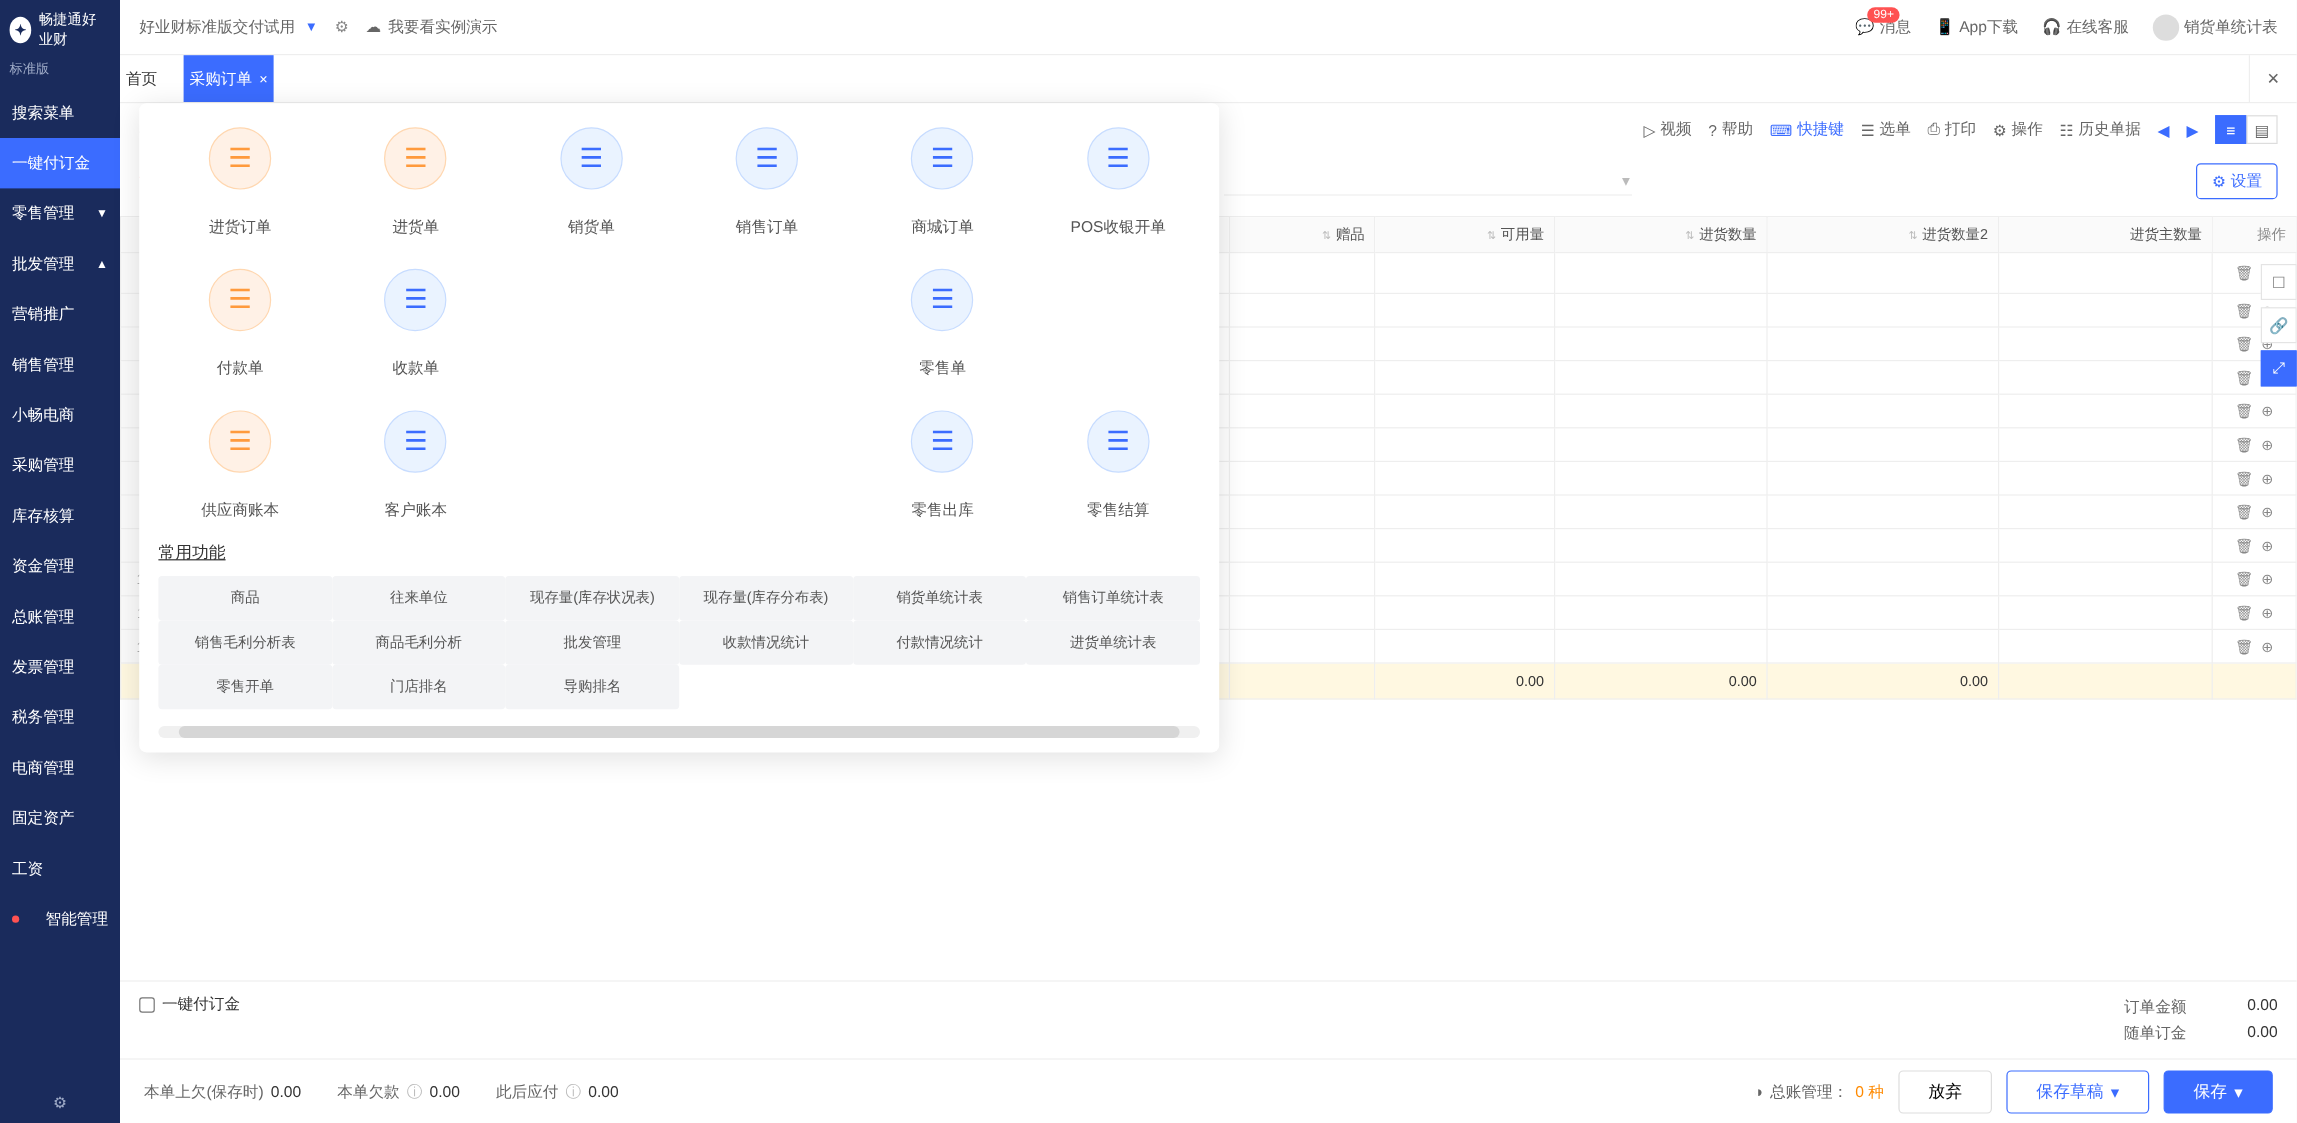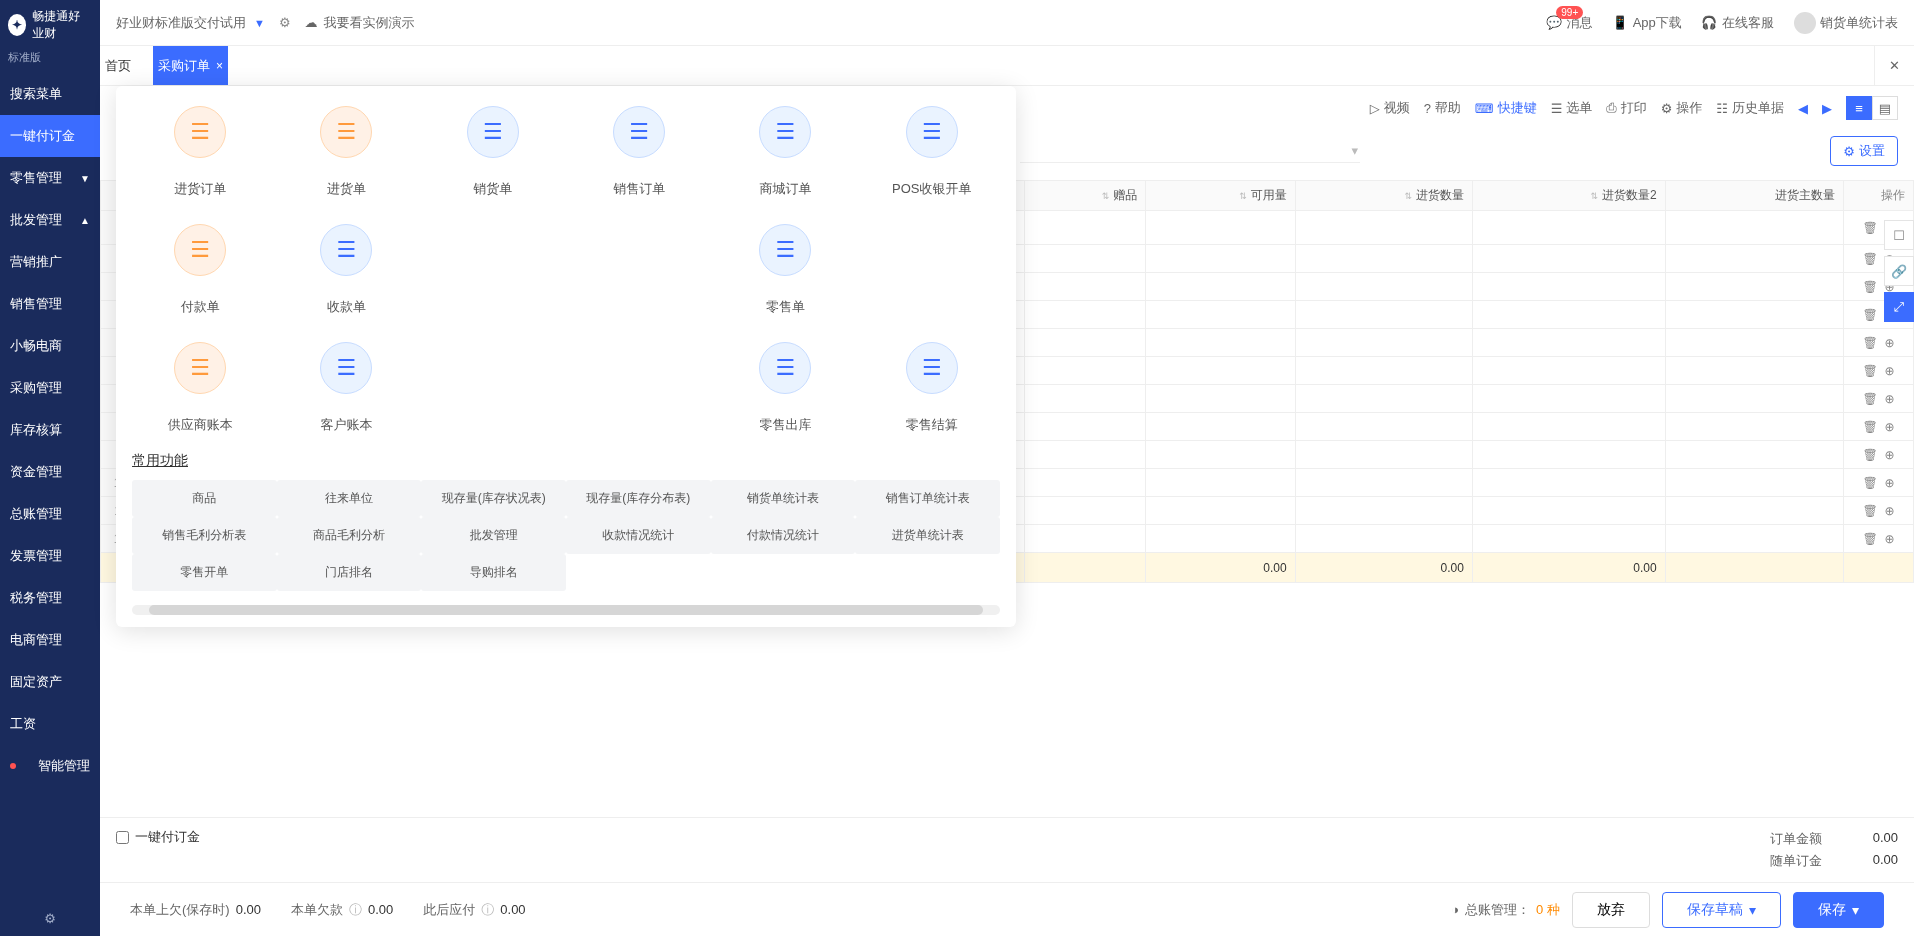--- a/index.html
+++ b/index.html
@@ -67,21 +67,21 @@
 th.required::before { content:"* "; color:#ff5252; }
 
 
 .doc-summary { padding:10px 16px; display:flex; justify-content:space-between; align-items:flex-start; border-top:1px solid #eee; }
 .chk { display:flex; align-items:center; gap:6px; }
 .totals { text-align:right; }
 .totals .row { display:flex; gap:16px; justify-content:flex-end; color:#666; padding:2px 0; }
 .totals .row .amt { min-width:60px; color:#333; }
 
 
-.bottombar { height:54px; border-top:1px solid #eee; display:flex; align-items:center; padding:0 30px; gap:30px; }
+.bottombar { height:54px; border-top:1px solid #eee; display:flex; align-items:center; padding:0 20px; gap:30px; }
 .bottombar .info { color:#666; display:flex; align-items:center; gap:6px; }
 .bottombar .info .v { color:#333; font-weight:500; }
 .bottombar .right { margin-left:auto; display:flex; align-items:center; gap:12px; }
 .btn { padding:8px 24px; border-radius:4px; cursor:pointer; font-size:14px; border:1px solid #ddd; background:#fff; }
 .btn.primary { background:#3b6cff; color:#fff; border-color:#3b6cff; display:flex; align-items:center; gap:6px; }
 .btn.outline { border-color:#3b6cff; color:#3b6cff; display:flex; align-items:center; gap:6px; }
 
 
 .quicknav { position:absolute; top:86px; left:16px; width:900px; background:#fff; box-shadow:0 4px 24px rgba(0,0,0,.12); border-radius:6px; padding:20px 16px 12px; z-index:100; }
 .qn-flow { display:grid; grid-template-columns:repeat(6,1fr); row-gap:26px; column-gap:10px; margin-bottom:18px; }

